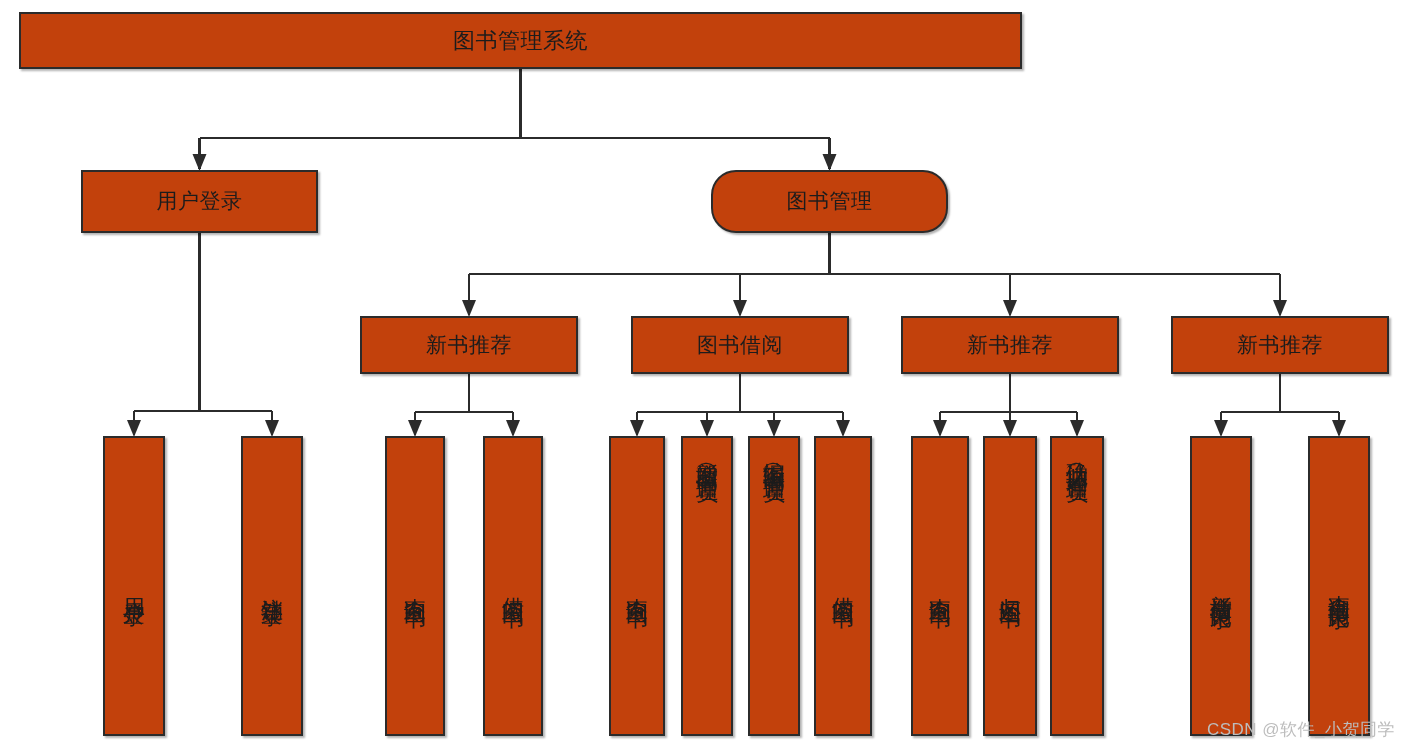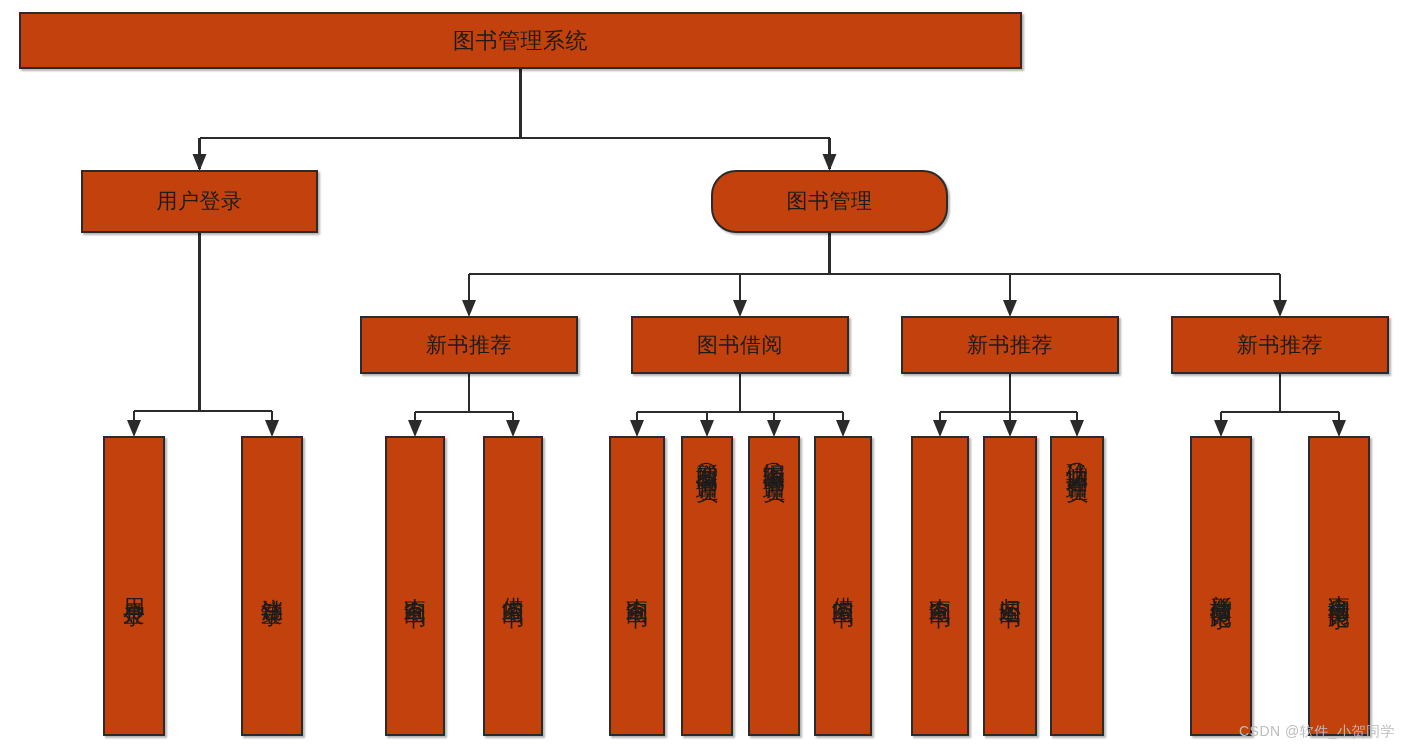--- a/index.html
+++ b/index.html
@@ -57,21 +57,21 @@
     line-height:1;
   }
   .node.vert.centered{
     align-items:center;
     padding-top:0;
   }
   .watermark{
     position:absolute;
     right:10px;
     bottom:6px;
-    font-size:14px;
+    font-size:17px;
     color:#bdbdbd;
     white-space:nowrap;
     letter-spacing:0.5px;
     user-select:none;
   }
 </style>
 </head>
 <body>
 
 <div id="diagram-root">

